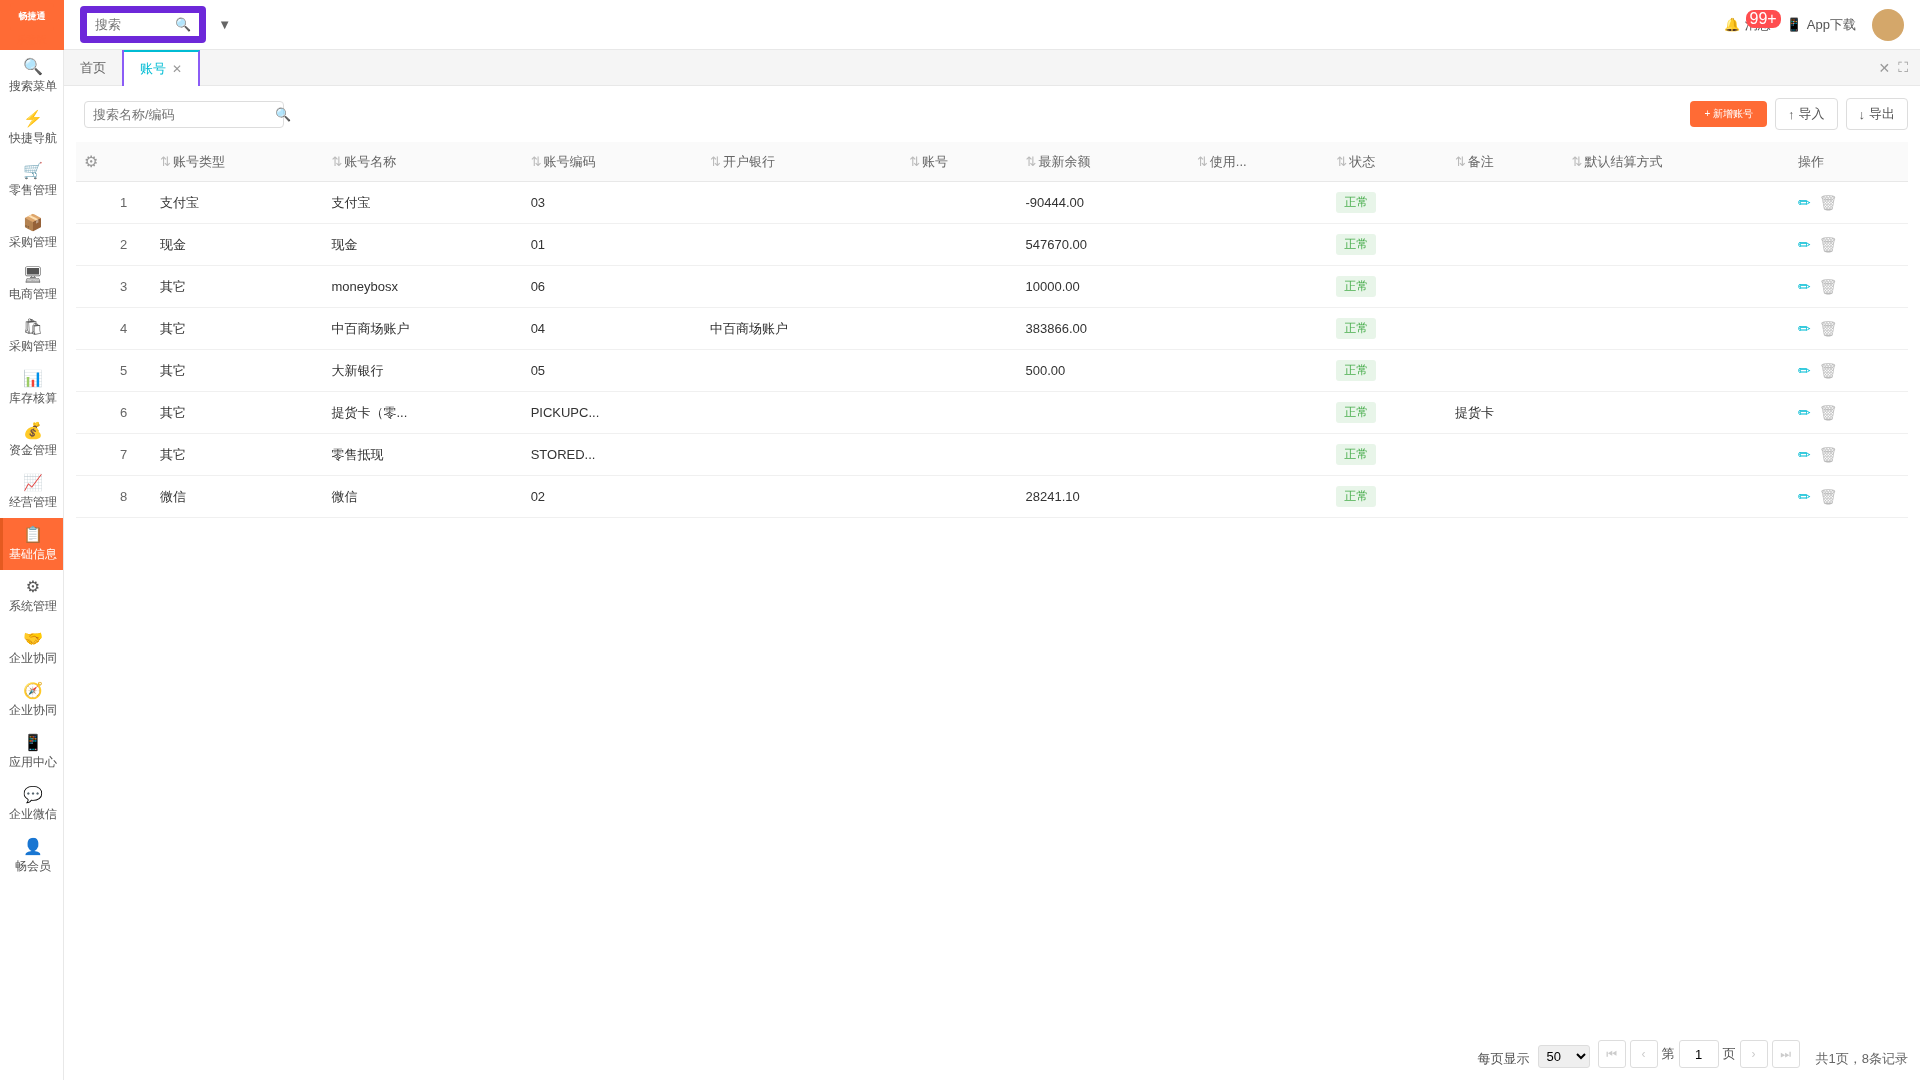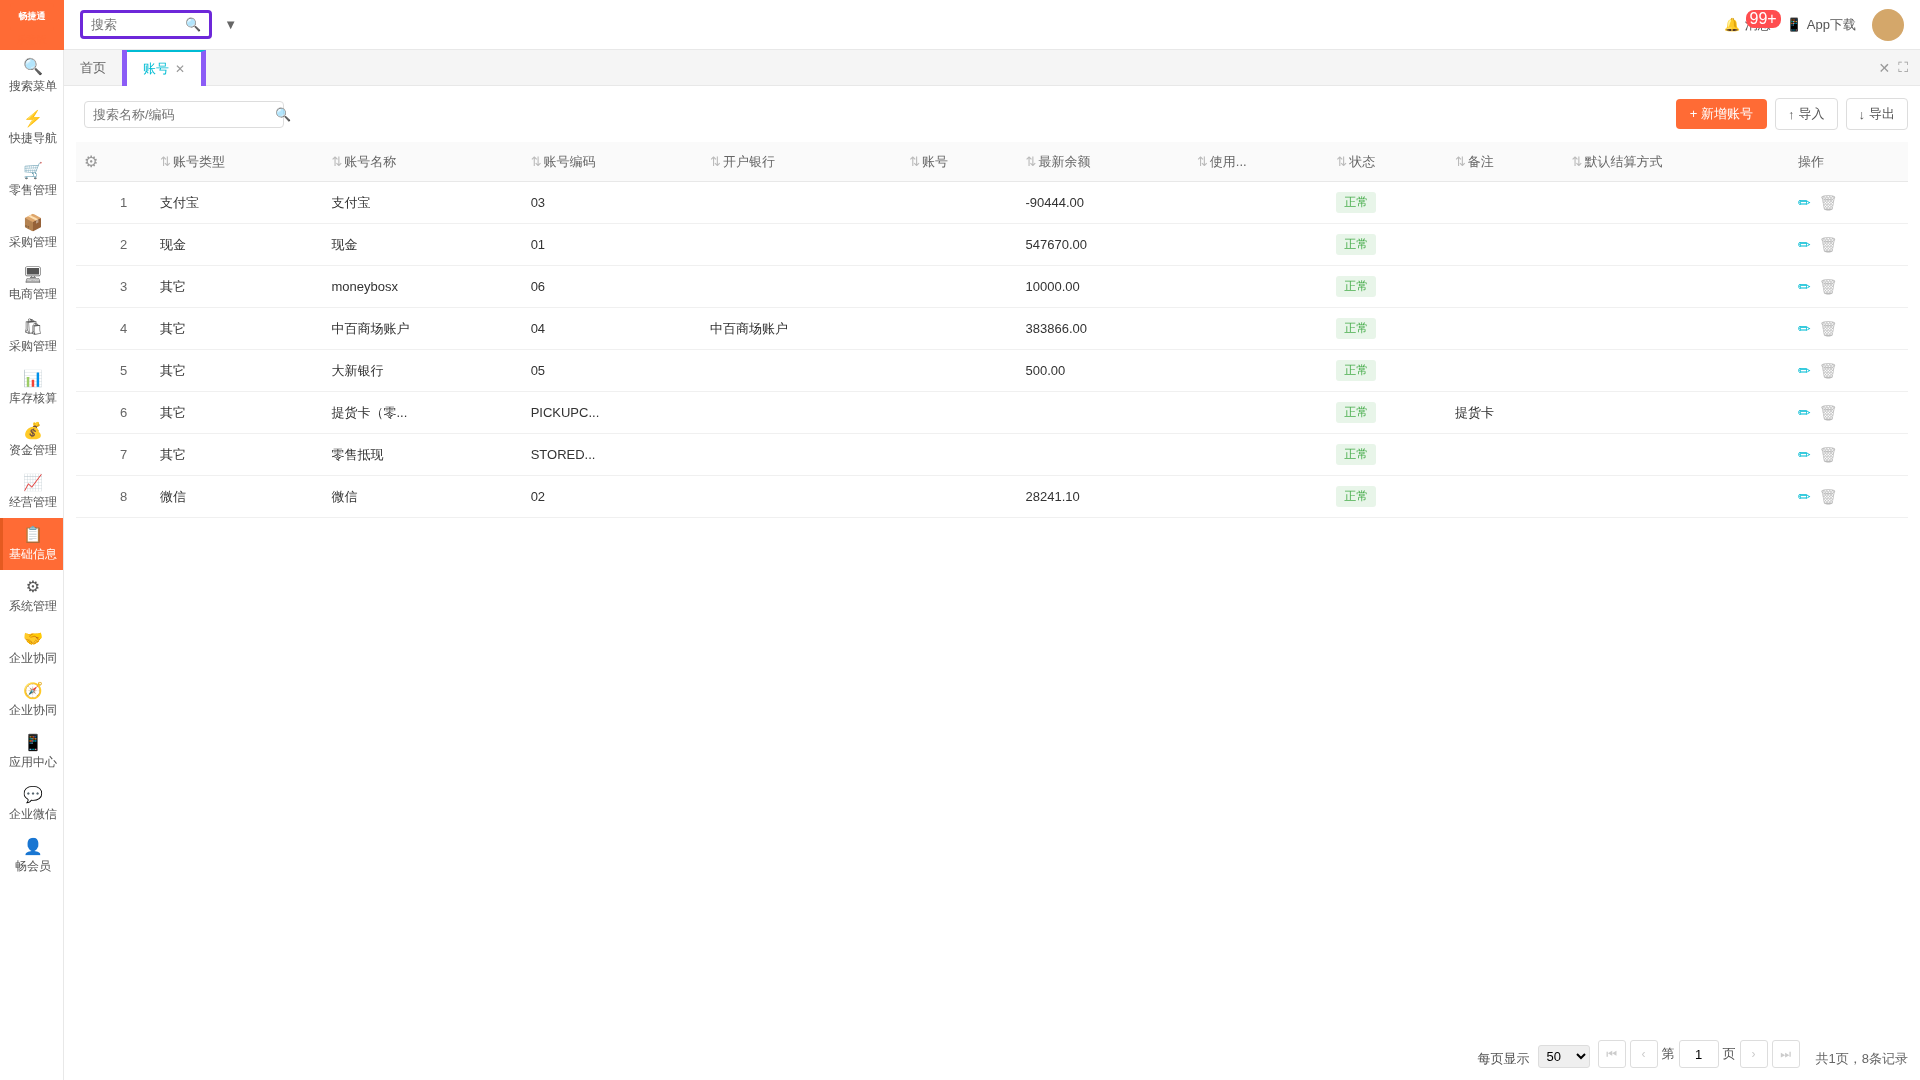--- a/index.html
+++ b/index.html
@@ -12,46 +12,46 @@
     .sidebar-item { display: flex; flex-direction: column; align-items: center; justify-content: center; height: 52px; cursor: pointer; color: #555; font-size: 12px; border-left: 3px solid transparent; padding: 4px 0; }
     .sidebar-item.active { background: #ff6b35; color: #fff; border-left-color: #e55a20; }
     .sidebar-item .icon { font-size: 16px; margin-bottom: 2px; }
 
     
     .main { flex: 1; display: flex; flex-direction: column; height: 100%; overflow: hidden; }
 
     
     .top-header { height: 50px; background: #fff; display: flex; align-items: center; justify-content: space-between; padding: 0 16px; border-bottom: 1px solid #e8e8e8; }
     .header-left { display: flex; align-items: center; gap: 12px; }
-    .header-search { display: flex; align-items: center; border: 3px solid #6d28d9; border-radius: 4px; padding: 4px 8px; gap: 14px; }
+    .header-search { display: flex; align-items: center; border: 7px solid #6d28d9; border-radius: 4px; padding: 4px 8px; gap: 0; }
     .header-search input { border: none; outline: none; font-size: 13px; width: 120px; }
     .header-dropdown { display: flex; align-items: center; gap: 4px; cursor: pointer; color: #666; }
     .header-right { display: flex; align-items: center; gap: 16px; }
     .msg-btn { display: flex; align-items: center; gap: 4px; cursor: pointer; position: relative; color: #555; font-size: 13px; }
     .badge { position: absolute; top: -6px; right: -10px; background: #ff4d4f; color: #fff; border-radius: 8px; font-size: 16px; padding: 0 4px; min-width: 16px; text-align: center; }
     .app-btn { display: flex; align-items: center; gap: 4px; cursor: pointer; color: #555; font-size: 13px; }
     .avatar { width: 32px; height: 32px; border-radius: 50%; background: #d4a76a; }
 
     
     .tab-bar { height: 36px; background: #f5f5f5; display: flex; align-items: center; border-bottom: 1px solid #e8e8e8; padding: 0 0; }
-    .tab-item { height: 36px; display: flex; align-items: center; padding: 0 16px; cursor: pointer; font-size: 13px; color: #666; border-right: 5px solid #8b5cf6; gap: 6px; }
+    .tab-item { height: 36px; display: flex; align-items: center; padding: 0 16px; cursor: pointer; font-size: 13px; color: #666; border-right: 2px solid #8b5cf6; gap: 6px; }
     .tab-item.active { background: #fff; color: #00bcd4; border-top: 2px solid #00bcd4; }
     .tab-close { color: #999; font-size: 12px; cursor: pointer; }
 
     
     .content-area { flex: 1; background: #fff; display: flex; flex-direction: column; overflow: hidden; padding: 12px; }
 
     
     .toolbar { display: flex; align-items: center; justify-content: space-between; margin-bottom: 12px; margin-left: 8px; }
     .toolbar-left { display: flex; align-items: center; gap: 8px; }
     .search-box { display: flex; align-items: center; border: 1px solid #ddd; border-radius: 4px; padding: 5px 8px; gap: 6px; width: 200px; }
     .search-box input { border: none; outline: none; font-size: 13px; flex: 1; color: #999; }
     .search-icon { color: #999; }
     .toolbar-right { display: flex; align-items: center; gap: 8px; }
-    .btn-add { background: #ff6b35; color: #fff; border: none; border-radius: 4px; padding: 6px 14px; cursor: pointer; font-size: 13px; display: flex; align-items: center; gap: 4px; }
+    .btn-add { background: #ff6b35; color: #fff; border: none; border-radius: 4px; padding: 6px 14px; cursor: pointer; font-size: 10px; display: flex; align-items: center; gap: 4px; }
     .btn-import, .btn-export { background: #fff; color: #555; border: 1px solid #ddd; border-radius: 4px; padding: 6px 12px; cursor: pointer; font-size: 13px; display: flex; align-items: center; gap: 4px; }
 
     
     .table-wrap { flex: 1; overflow: auto; }
     table { width: 100%; border-collapse: collapse; }
     thead tr { background: #fafafa; border-bottom: 1px solid #e8e8e8; }
     thead th { padding: 10px 8px; text-align: left; color: #666; font-weight: 500; font-size: 13px; border-bottom: 1px solid #e8e8e8; white-space: nowrap; }
     tbody tr { border-bottom: 1px solid #f0f0f0; }
     tbody td { padding: 10px 8px; font-size: 13px; color: #333; }
     .col-num { color: #666; width: 40px; }

